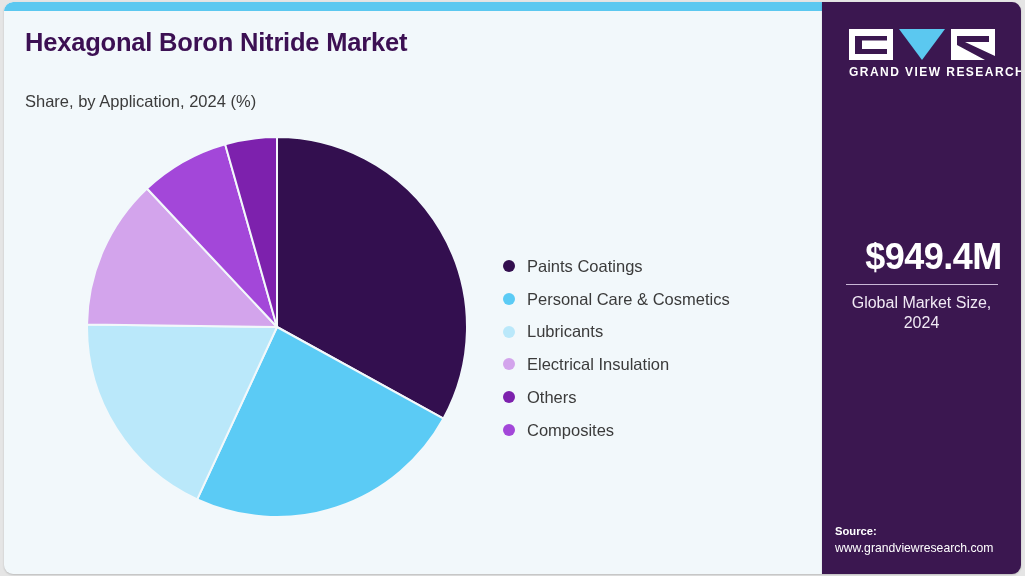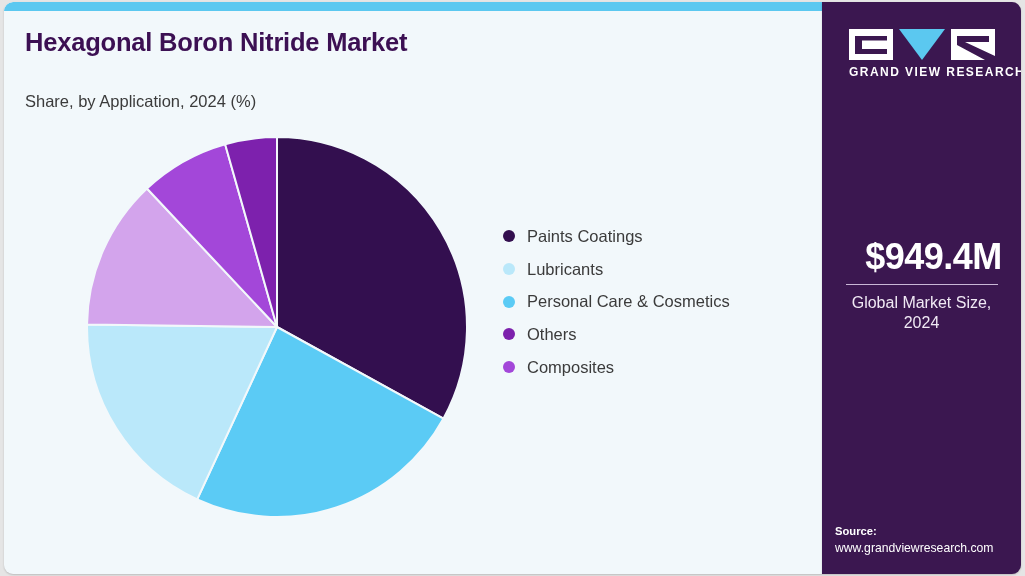--- a/index.html
+++ b/index.html
@@ -70,21 +70,21 @@
     top: 135px;
     width: 380px;
     height: 380px;
   }
   .pie-svg { display: block; width: 380px; height: 380px; }
 
   
   .legend {
     position: absolute;
     left: 499px;
-    top: 218px;
+    top: 248px;
     width: 300px;
   }
   .legend-row {
     display: flex;
     align-items: center;
     height: 32.7px;
   }
   .legend-dot {
     width: 12px;
     height: 12px;
@@ -205,26 +205,30 @@
           </g>
       </svg>
     </div>
 
     <div class="legend" id="legend">
         <div class="legend-row">
           <span class="legend-dot" style="background: rgb(51, 15, 79);"></span>
           <span class="legend-label">Paints Coatings</span>
         </div>
         <div class="legend-row">
+          <span class="legend-dot" style="background: rgb(91, 203, 245);"></span>
+          <span class="legend-label">Personal Care &amp; Cosmetics</span>
+        </div>
+        <div class="legend-row">
           <span class="legend-dot" style="background: rgb(186, 232, 250);"></span>
           <span class="legend-label">Lubricants</span>
         </div>
         <div class="legend-row">
-          <span class="legend-dot" style="background: rgb(91, 203, 245);"></span>
-          <span class="legend-label">Personal Care &amp; Cosmetics</span>
+          <span class="legend-dot" style="background: rgb(211, 164, 236);"></span>
+          <span class="legend-label">Electrical Insulation</span>
         </div>
         <div class="legend-row">
           <span class="legend-dot" style="background: rgb(125, 33, 173);"></span>
           <span class="legend-label">Others</span>
         </div>
         <div class="legend-row">
           <span class="legend-dot" style="background: rgb(163, 71, 217);"></span>
           <span class="legend-label">Composites</span>
         </div>
       </div>

